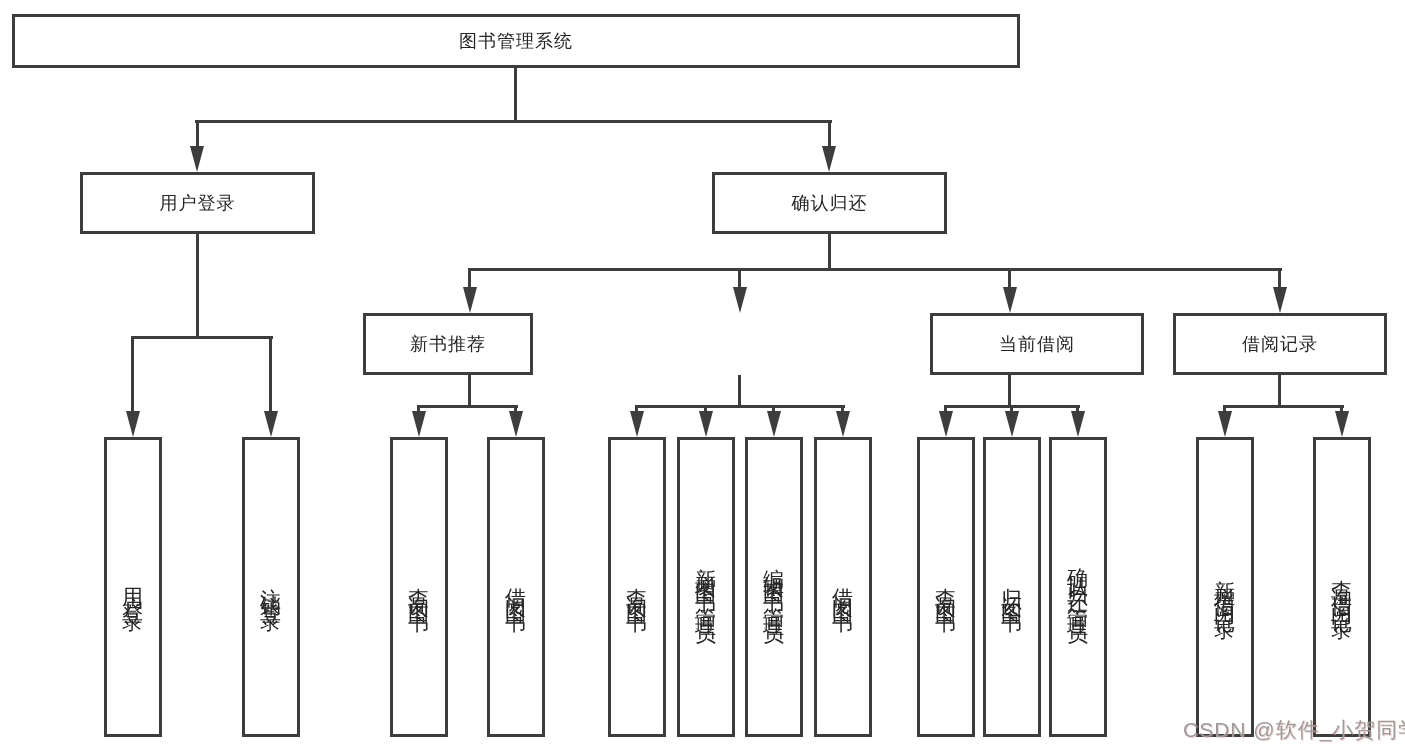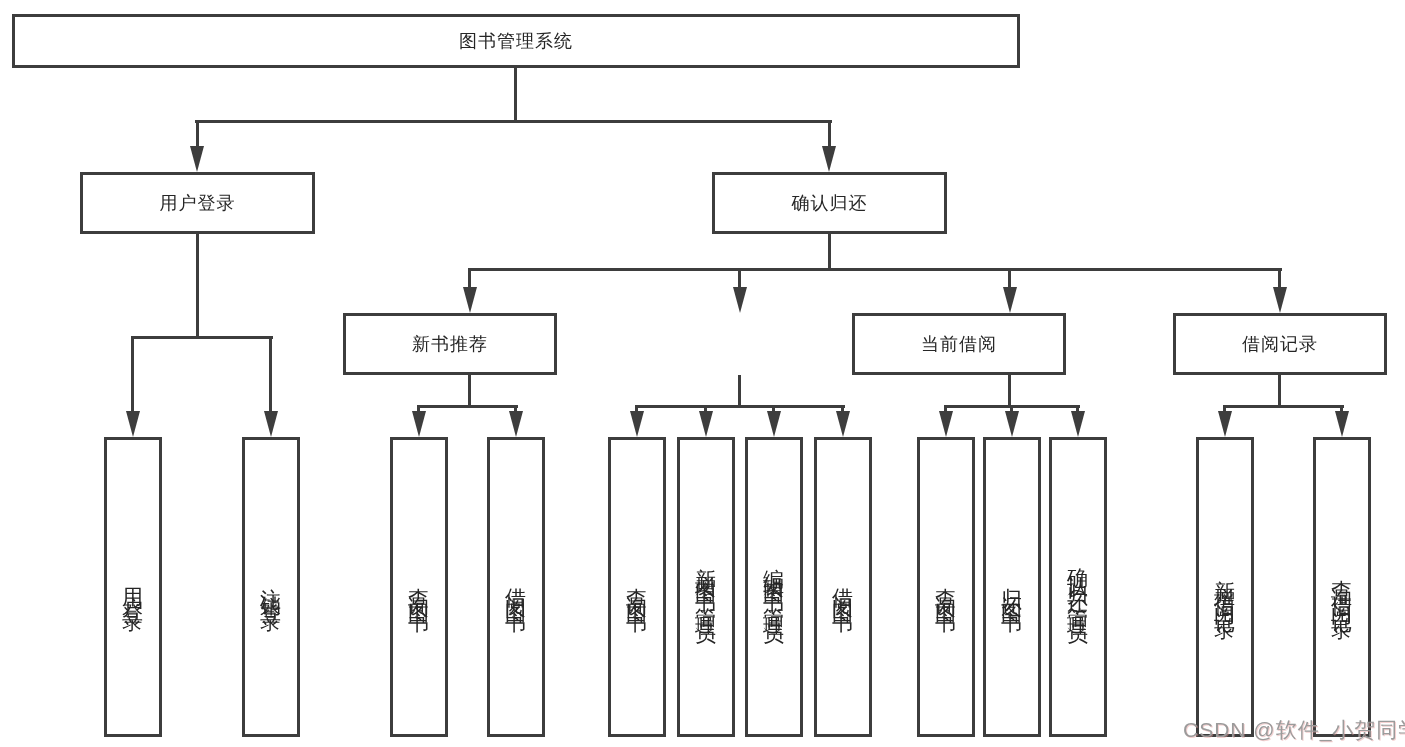--- a/index.html
+++ b/index.html
@@ -98,22 +98,22 @@
   <div class="v" style="left:1223px;top:405px;height:8px"></div>
   <div class="a" style="left:1218px;top:411px"></div>
   <div class="v" style="left:1340px;top:405px;height:8px"></div>
   <div class="a" style="left:1335px;top:411px"></div>
 
   <div class="box" style="left:12px;top:14px;width:1008px;height:54px">图书管理系统</div>
 
   <div class="box" style="left:80px;top:172px;width:235px;height:62px">用户登录</div>
   <div class="box" style="left:712px;top:172px;width:235px;height:62px">确认归还</div>
 
-  <div class="box" style="left:343px;top:313px;width:214px;height:62px">新书推荐</div>
-  <div class="box" style="left:852px;top:313px;width:214px;height:62px">当前借阅</div>
+  <div class="box" style="left:363px;top:313px;width:170px;height:62px">新书推荐</div>
+  <div class="box" style="left:930px;top:313px;width:214px;height:62px">当前借阅</div>
   <div class="box" style="left:1173px;top:313px;width:214px;height:62px">借阅记录</div>
 
   <div class="box leaf" style="left:104px">
     <span class="vt">用户登录</span>
   </div>
   <div class="box leaf" style="left:242px">
     <span class="vt">注销登录</span>
   </div>
 
   <div class="box leaf" style="left:390px">

